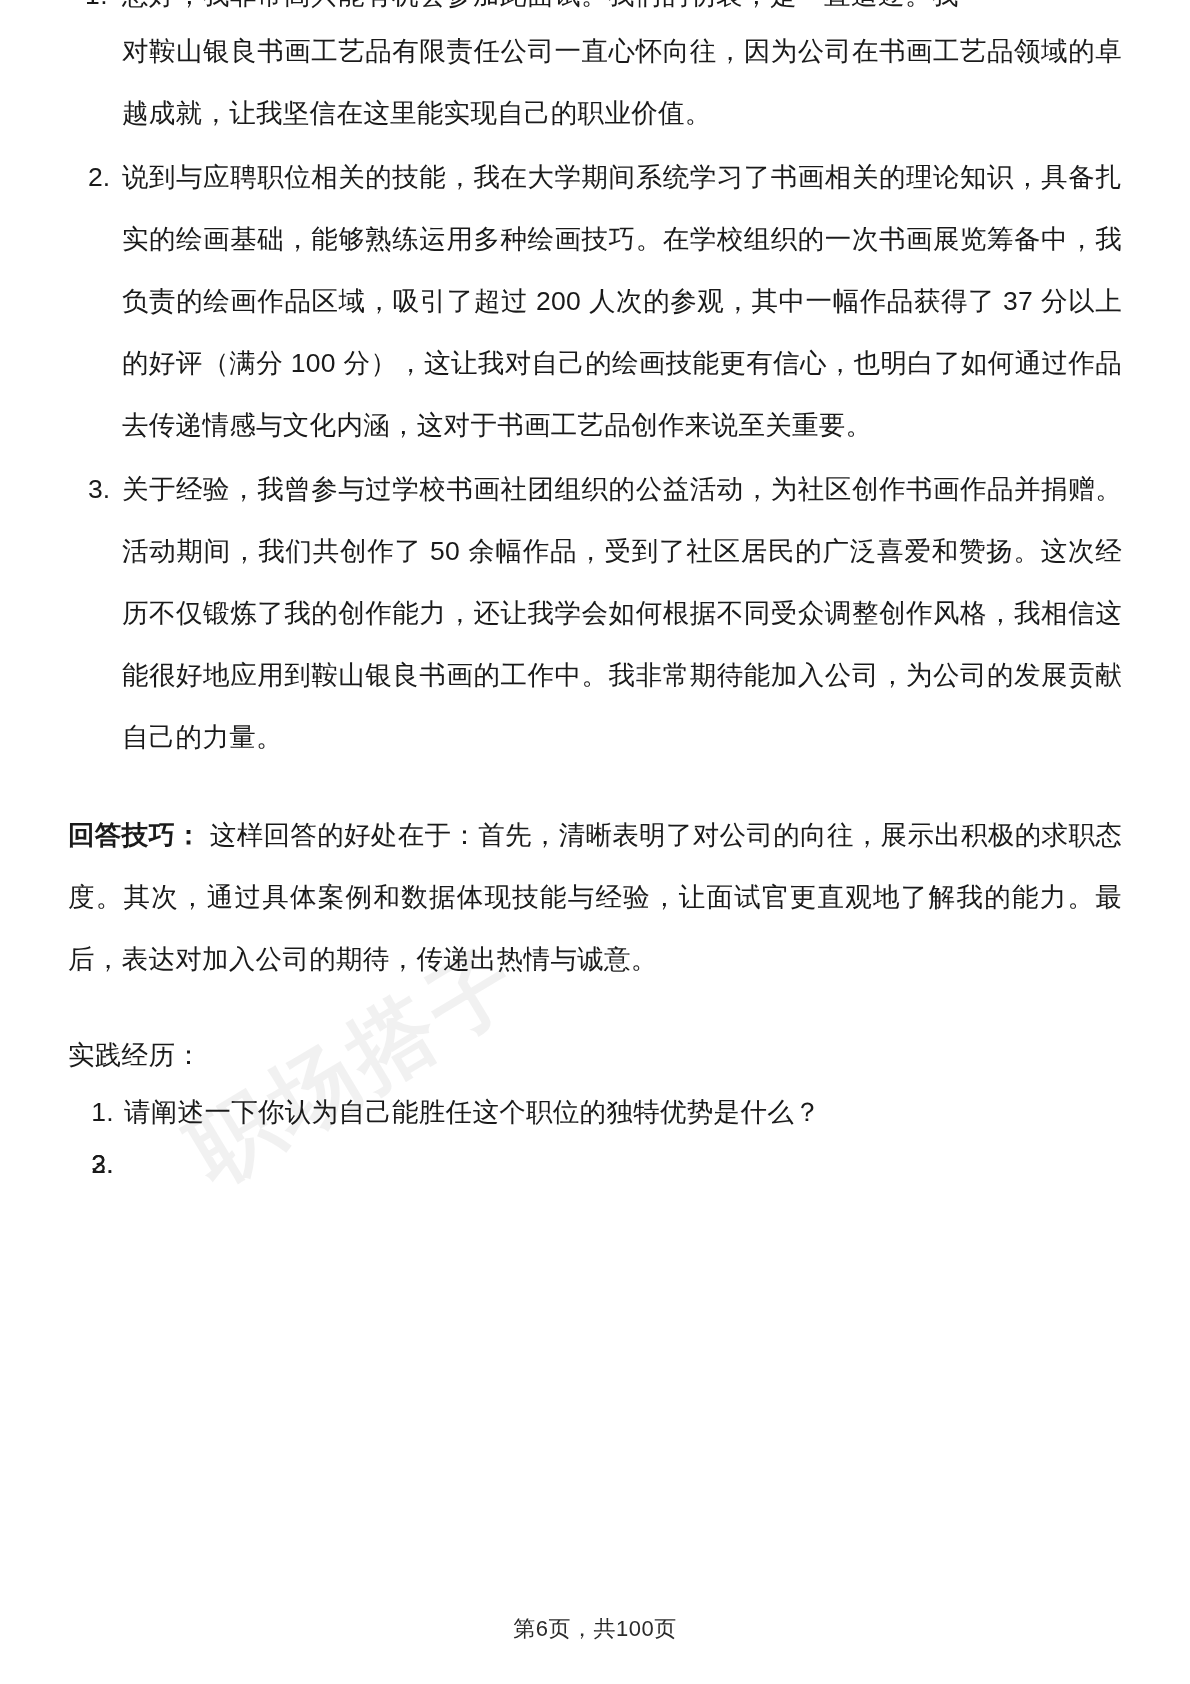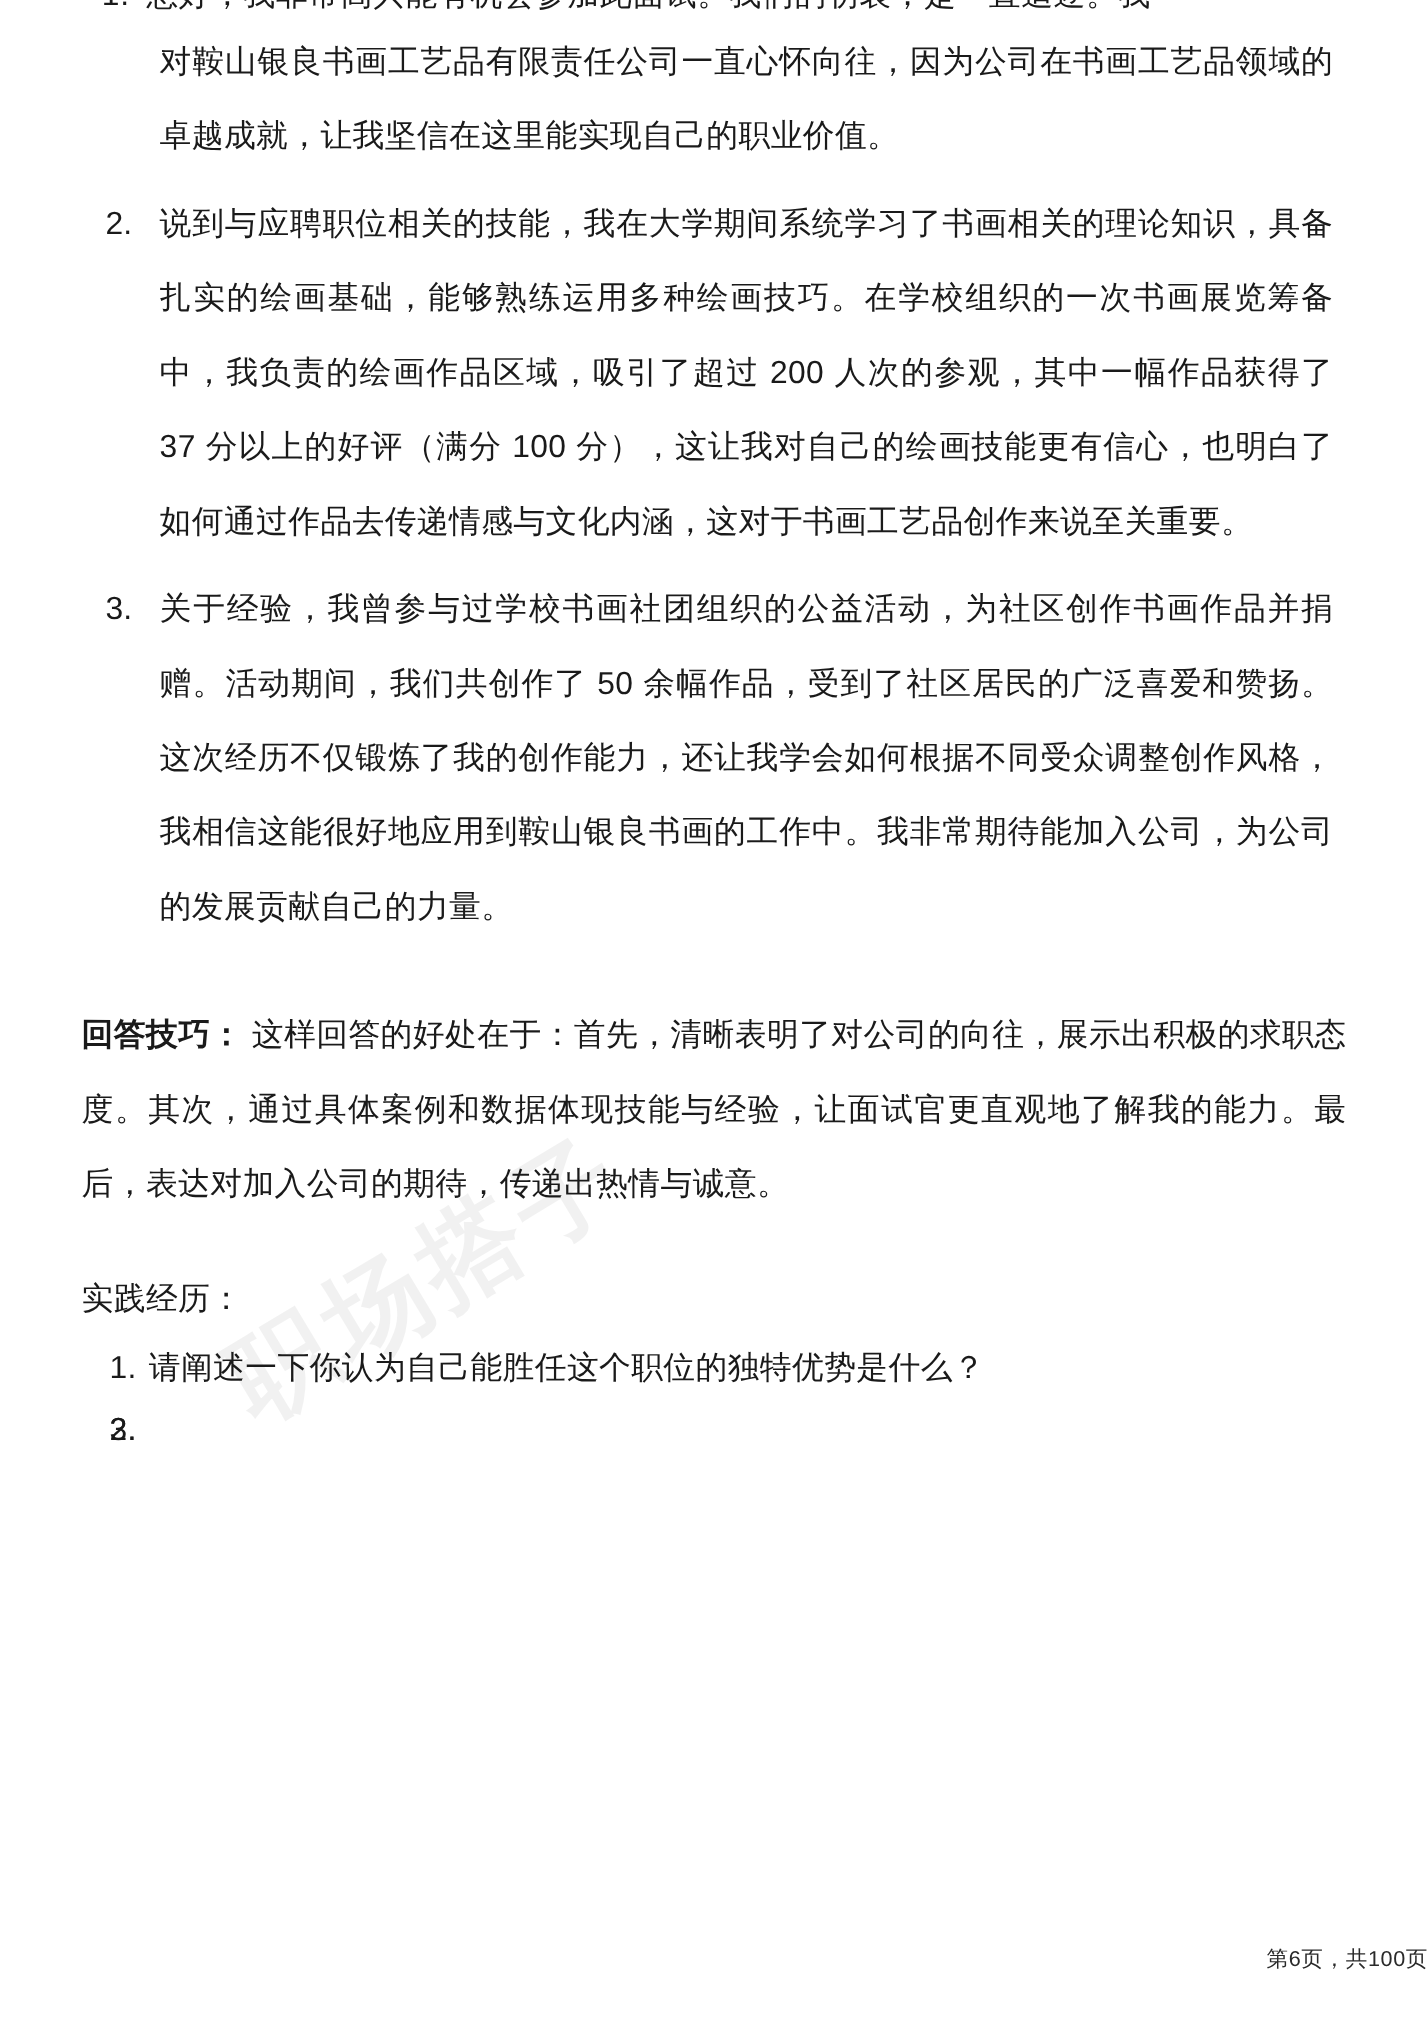--- a/index.html
+++ b/index.html
@@ -95,21 +95,21 @@
     text-align: right;
     font-size: 26.5px;
     line-height: 62px;
   }
   .para {
     font-size: 26.5px;
     line-height: 62px;
     text-align: justify;
     text-justify: inter-ideograph;
     letter-spacing: 0.3px;
-    margin: 11px;
+    margin: 0;
   }
   .para-block {
     font-size: 26.5px;
     line-height: 62px;
     text-align: justify;
     text-justify: inter-ideograph;
     letter-spacing: 0.3px;
     margin: 0;
     padding: 0;
   }
@@ -136,22 +136,22 @@
     left: 10px;
     top: 0;
     width: 36px;
     text-align: right;
   }
   .footer {
     position: absolute;
     left: 0;
     right: 0;
     bottom: 40px;
-    text-align: right;
-    font-size: 18px;
+    text-align: center;
+    font-size: 22px;
     color: #2a2a2a;
     letter-spacing: 0.5px;
     z-index: 10;
   }
   .first-item-tail {
     margin-top: 0;
   }
 </style>
 </head>
 <body>

